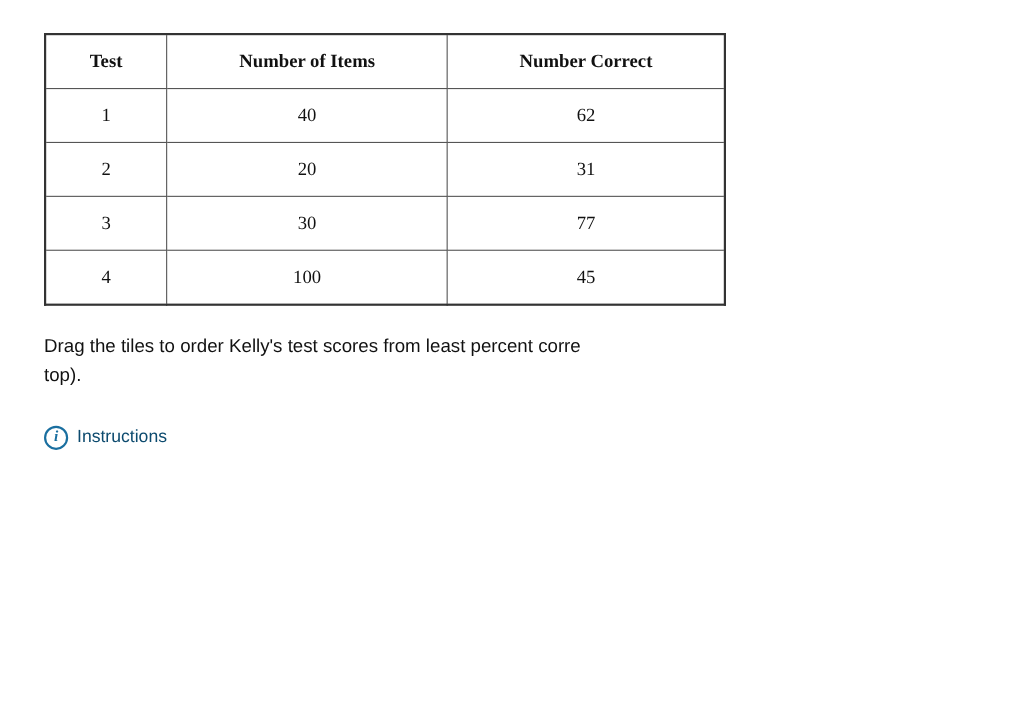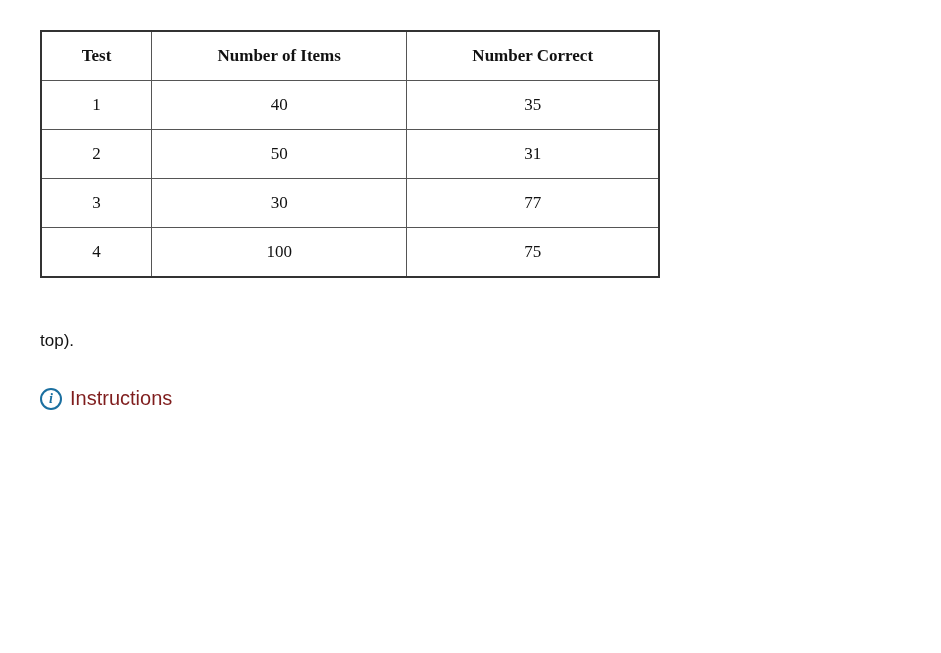--- a/index.html
+++ b/index.html
@@ -79,22 +79,22 @@
       color: #1a6fa0;
       font-family: Georgia, serif;
       font-style: italic;
       font-size: 14px;
       font-weight: bold;
       flex-shrink: 0;
     }
 
     .instructions-label {
       font-family: Arial, Helvetica, sans-serif;
-      font-size: 20px;
-      color: #7f1d1d;
+      font-size: 16px;
+      color: #0c4a6e;
       text-decoration: none;
       cursor: pointer;
     }
   </style>
 </head>
 <body>
 
 <div class="page-container">
 
   <div class="table-wrapper">
@@ -103,43 +103,43 @@
         <tr>
           <th>Test</th>
           <th>Number of Items</th>
           <th>Number Correct</th>
         </tr>
       </thead>
       <tbody id="table-body">
       <tr>
             <td>1</td>
             <td>40</td>
-            <td>35</td>
+            <td>62</td>
           </tr>
           <tr>
             <td>2</td>
-            <td>50</td>
+            <td>20</td>
             <td>31</td>
           </tr>
           <tr>
             <td>3</td>
             <td>30</td>
             <td>77</td>
           </tr>
           <tr>
             <td>4</td>
             <td>100</td>
-            <td>75</td>
+            <td>45</td>
           </tr>
         </tbody>
     </table>
   </div>
 
   <div class="instructions-text">
-    <br>
+    <span>Drag the tiles to order Kelly's test scores from least percent corre</span><br>
     <span>top).</span>
   </div>
 
   <div class="instructions-link-row">
     <div class="info-icon">
       <span>i</span>
     </div>
     <span class="instructions-label">Instructions</span>
   </div>
 

